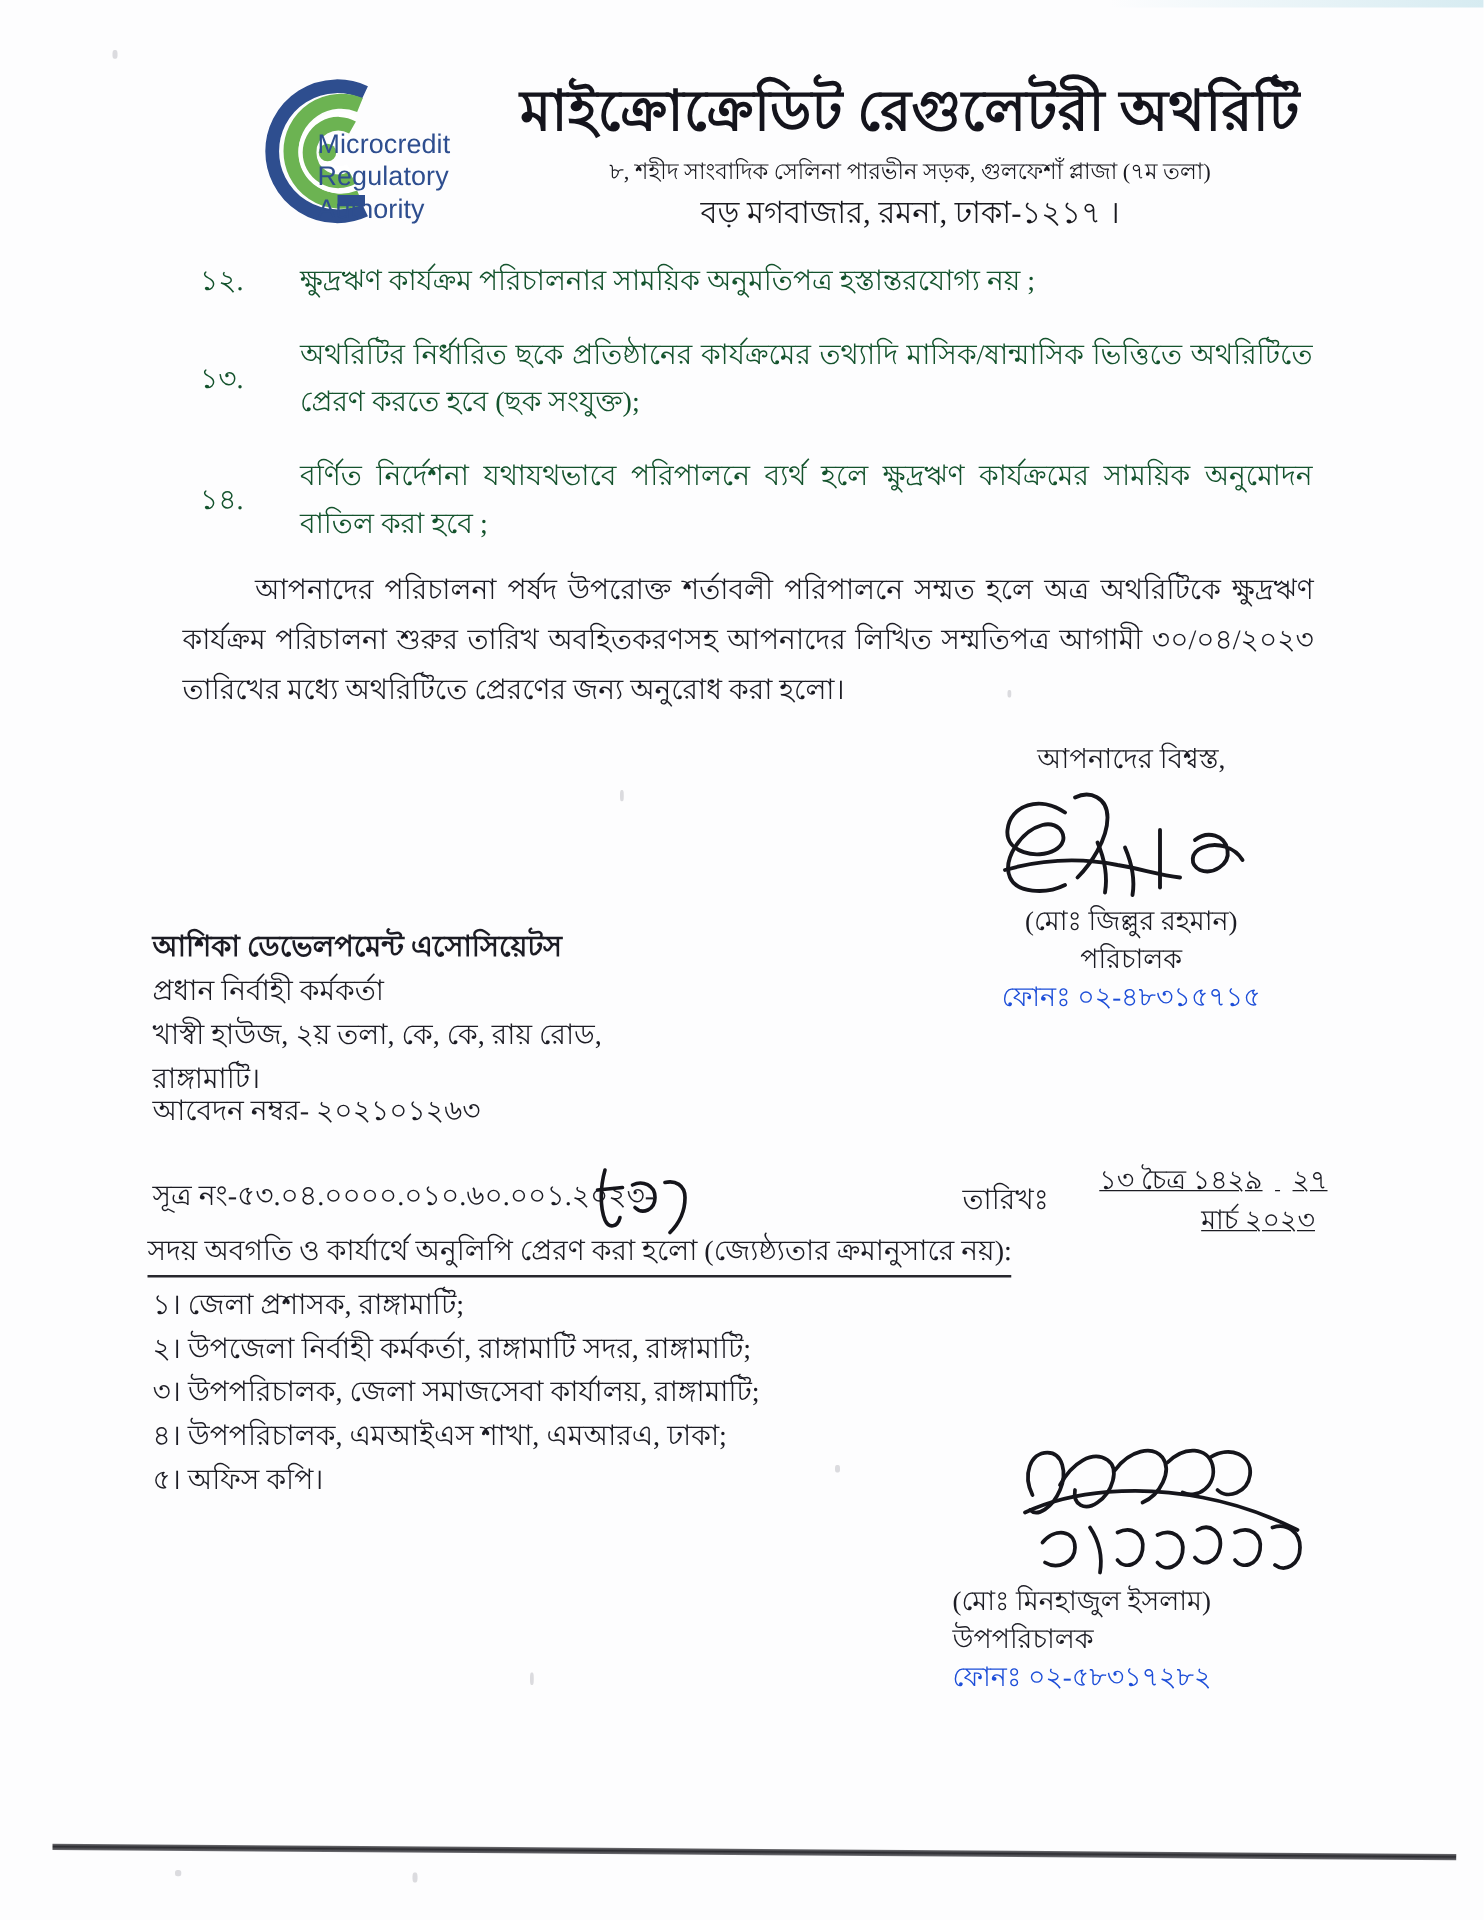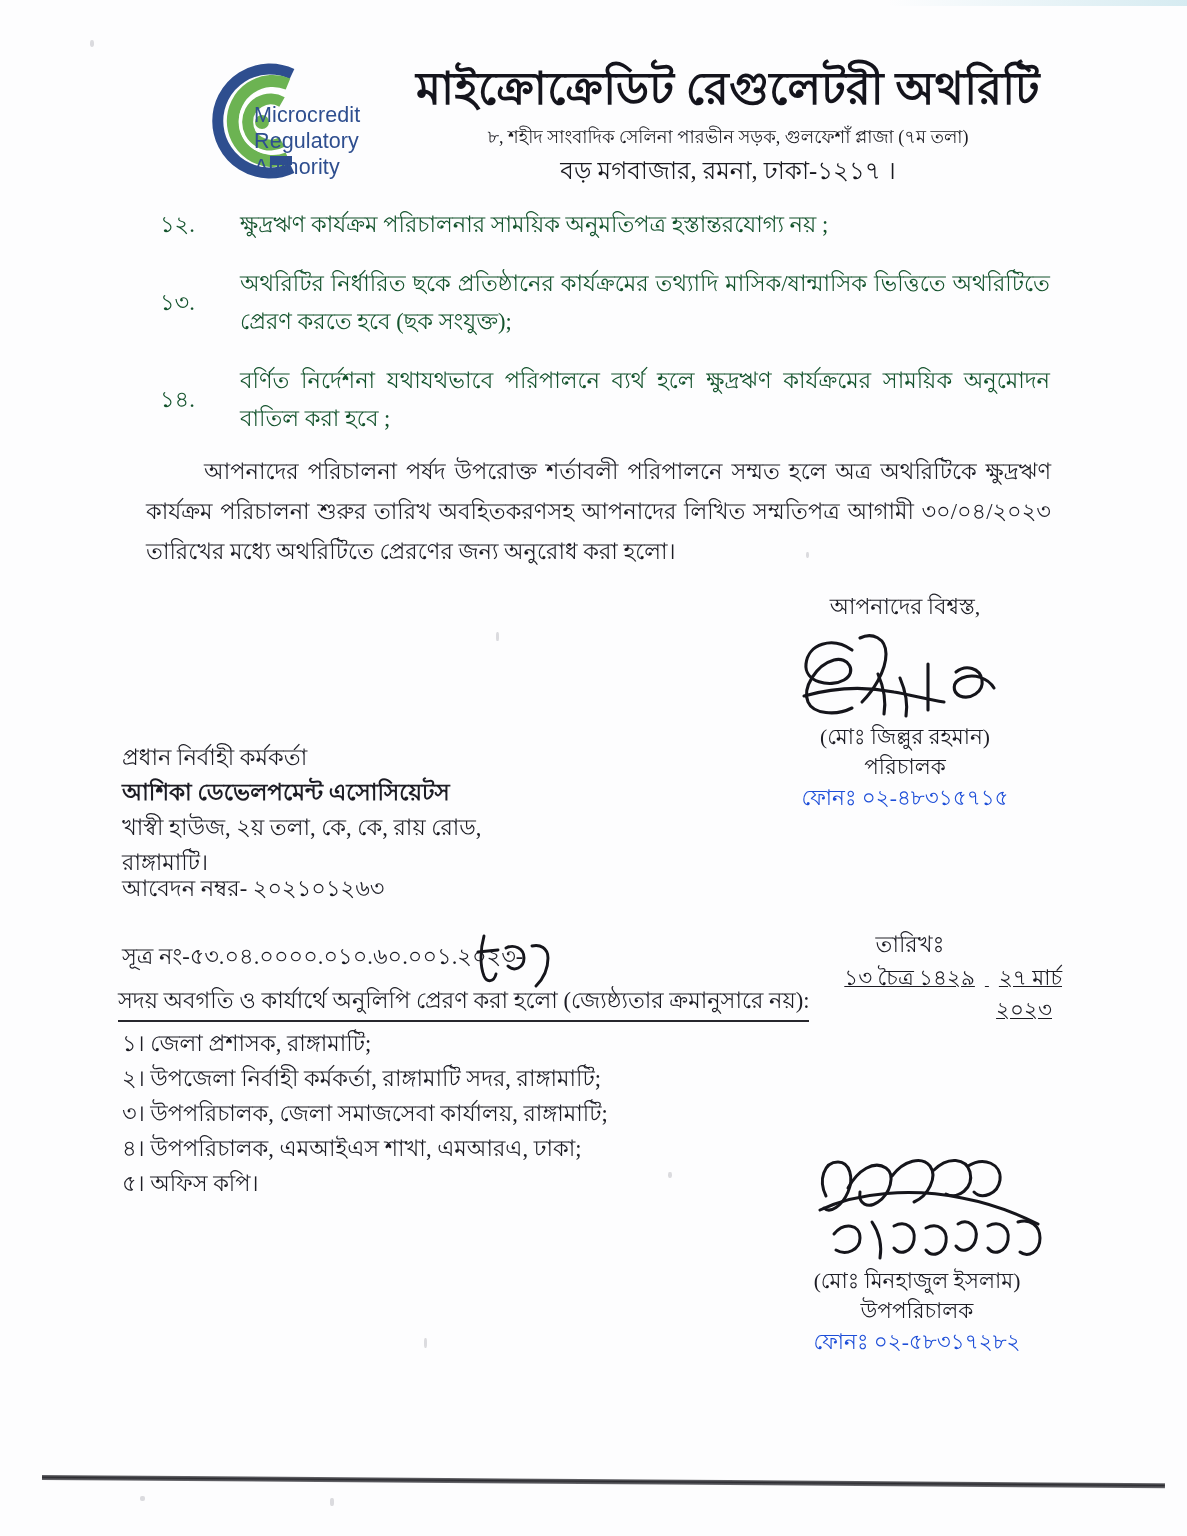--- a/index.html
+++ b/index.html
@@ -225,21 +225,20 @@
     top: -14px;
     width: 90px;
     height: 62px;
   }
   .date-group {
     position: absolute;
     left: 648px;
     top: -12px;
     display: flex;
     align-items: center;
-    flex-direction: column;
   }
   .date-label {
     font-size: 22.5px;
     line-height: 34px;
     color: #1c1c24;
     margin-right: 12px;
   }
   .date-stack {
     text-align: right;
     text-decoration: underline;
@@ -284,21 +283,20 @@
     color: #1c1c24;
     white-space: nowrap;
   }
 
   
   .sign-block-2 {
     position: absolute;
     top: 1148px;
     left: 762px;
     width: 310px;
-    text-align: center;
   }
   .sig-canvas-2 {
     position: relative;
     height: 118px;
   }
 </style>
 </head>
 <body>
 
 <div class="page">
@@ -365,22 +363,22 @@
           <path d="M196 46 C206 38 220 42 222 54 C224 66 210 74 200 70 C192 66 192 56 202 52 C214 47 228 52 234 62"></path>
         </g>
       </svg>
     </div>
     <div class="sign-name">(মোঃ জিল্লুর রহমান)</div>
     <div class="sign-role">পরিচালক</div>
     <div class="sign-phone">ফোনঃ ০২-৪৮৩১৫৭১৫</div>
   </div>
 
   <div class="addressee">
+    <div class="addr-line addr-org">আশিকা ডেভেলপমেন্ট এসোসিয়েটস</div>
     <div class="addr-line">প্রধান নির্বাহী কর্মকর্তা</div>
-    <div class="addr-line addr-org">আশিকা ডেভেলপমেন্ট এসোসিয়েটস</div>
     <div class="addr-line">খাস্বী হাউজ, ২য় তলা, কে, কে, রায় রোড,</div>
     <div class="addr-line">রাঙ্গামাটি।</div>
   </div>
   <div class="app-no">আবেদন নম্বর- ২০২১০১২৬৩</div>
 
   <div class="ref-row">
     <div class="ref-no">সূত্র নং-৫৩.০৪.০০০০.০১০.৬০.০০১.২০২৩-</div>
 
     <svg class="ref-hand" viewBox="0 0 90 62">
       <g fill="none" stroke="#15151b" stroke-width="2.9" stroke-linecap="round" stroke-linejoin="round">

